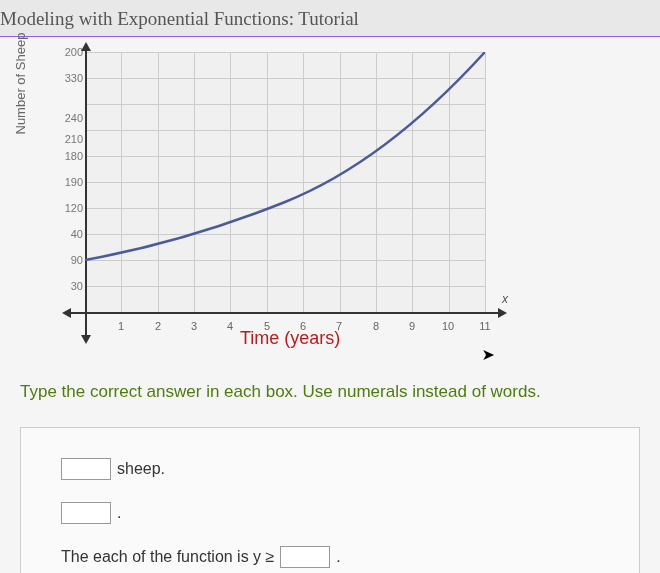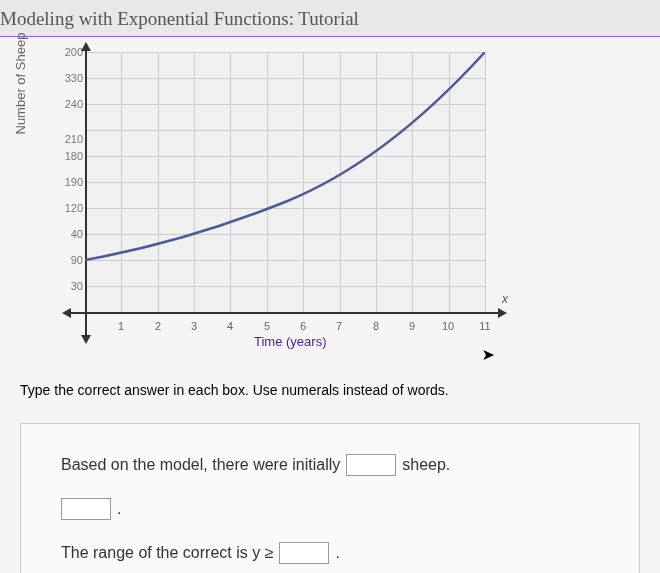--- a/index.html
+++ b/index.html
@@ -33,23 +33,23 @@
       left: -10px;
       top: 80px;
       transform: rotate(-90deg);
       transform-origin: left center;
       font-size: 13px;
       color: #666;
     }
     .x-axis-label {
       position: absolute;
       bottom: -2px;
-      left: 224px;
-      font-size: 13px;
-      color: #4c1d95;
+      left: 210px;
+      font-size: 18px;
+      color: #b91c1c;
     }
     .chart-area {
       position: absolute;
       left: 55px;
       top: 5px;
       width: 400px;
       height: 260px;
       background: #f0f0f0;
     }
     .grid-line-h {
@@ -143,22 +143,22 @@
       color: #555;
     }
     .curve {
       position: absolute;
       left: 55px;
       top: 5px;
       pointer-events: none;
     }
     .instructions {
       margin-top: 35px;
-      font-size: 14px;
-      color: #000000;
+      font-size: 17px;
+      color: #4d7c0f;
     }
     .question-box {
       margin-top: 25px;
       border: 1px solid #ccc;
       background: #fafafa;
       padding: 30px 40px;
     }
     .question-line {
       margin-bottom: 22px;
       font-size: 16px;
@@ -215,21 +215,21 @@
       <div class="grid-line-v" style="left:54.54%"></div>
       <div class="grid-line-v" style="left:63.63%"></div>
       <div class="grid-line-v" style="left:72.72%"></div>
       <div class="grid-line-v" style="left:81.81%"></div>
       <div class="grid-line-v" style="left:90.90%"></div>
       <div class="grid-line-v" style="left:100%"></div>
     </div>
 
     <div class="y-tick" style="top:5px">200</div>
     <div class="y-tick" style="top:31px">330</div>
-    <div class="y-tick" style="top:57px">240</div>
+    <div class="y-tick" style="top:71px">240</div>
     <div class="y-tick" style="top:92px">210</div>
     <div class="y-tick" style="top:109px">180</div>
     <div class="y-tick" style="top:135px">190</div>
     <div class="y-tick" style="top:161px">120</div>
     <div class="y-tick" style="top:187px">40</div>
     <div class="y-tick" style="top:213px">90</div>
     <div class="y-tick" style="top:239px">30</div>
 
     <div class="x-tick" style="left:91px">1</div>
     <div class="x-tick" style="left:128px">2</div>
@@ -257,28 +257,27 @@
 
     <div class="x-axis-label">Time (years)</div>
   </div>
 
   <div class="cursor-pointer">➤</div>
 
   <div class="instructions">Type the correct answer in each box. Use numerals instead of words.</div>
 
   <div class="question-box">
     <div class="question-line">
-      <span>Based on the model, there were initially</span>
       <input class="answer-input" type="text" style="">
       <span>sheep.</span>
     </div>
     <div class="question-line">
       <input class="answer-input" type="text" style="">
       <span>.</span>
     </div>
     <div class="question-line" style="margin-bottom:0">
-      <span>The range of the correct is y ≥</span>
+      <span>The each of the function is y ≥</span>
       <input class="answer-input" type="text" style="">
       <span>.</span>
     </div>
   </div>
 
 </div>
 
 </body></html>

